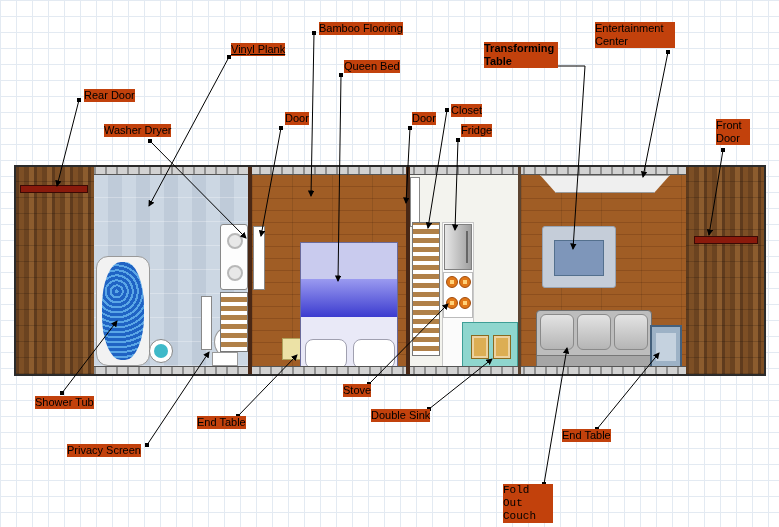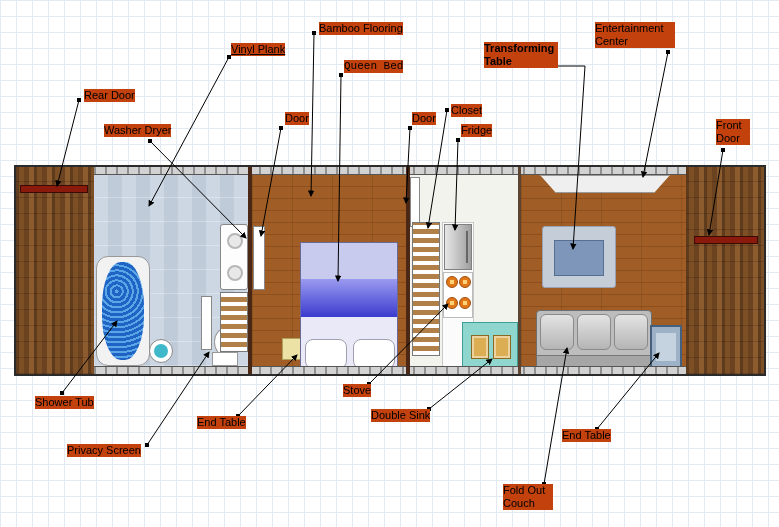--- a/index.html
+++ b/index.html
@@ -161,27 +161,27 @@
     <line x1="429" y1="409" x2="492" y2="359" marker-start="url(#dot)" marker-end="url(#arr)"></line>
     <line x1="597" y1="429" x2="659" y2="353" marker-start="url(#dot)" marker-end="url(#arr)"></line>
     <line x1="544" y1="484" x2="567" y2="348" marker-start="url(#dot)" marker-end="url(#arr)"></line>
   </g>
 </svg>
 
 <div class="label" style="left:84px;top:89px;">Rear Door</div>
 <div class="label" style="left:104px;top:124px;">Washer Dryer</div>
 <div class="label" style="left:231px;top:43px;text-decoration:underline;">Vinyl Plank</div>
 <div class="label" style="left:319px;top:22px;">Bamboo Flooring</div>
-<div class="label" style="left:344px;top:60px;font-family:Liberation Mono, monospace;">Queen Bed</div>
+<div class="label" style="left:344px;top:60px;">Queen Bed</div>
 <div class="label" style="left:285px;top:112px;">Door</div>
 <div class="label" style="left:412px;top:112px;">Door</div>
 <div class="label" style="left:451px;top:104px;">Closet</div>
 <div class="label" style="left:461px;top:124px;">Fridge</div>
 <div class="label" style="left:484px;top:42px;width:74px;font-weight:bold;">Transforming Table</div>
 <div class="label" style="left:595px;top:22px;width:80px;">Entertainment Center</div>
 <div class="label" style="left:716px;top:119px;width:34px;">Front Door</div>
 <div class="label" style="left:35px;top:396px;">Shower Tub</div>
 <div class="label" style="left:197px;top:416px;">End Table</div>
 <div class="label" style="left:67px;top:444px;">Privacy Screen</div>
 <div class="label" style="left:343px;top:384px;">Stove</div>
 <div class="label" style="left:371px;top:409px;">Double Sink</div>
 <div class="label" style="left:562px;top:429px;">End Table</div>
-<div class="label" style="left:503px;top:484px;width:50px;">Fold Out Couch</div>
+<div class="label" style="left:503px;top:484px;width:50px;font-family:Liberation Mono, monospace;">Fold Out Couch</div>
 
 </body></html>

